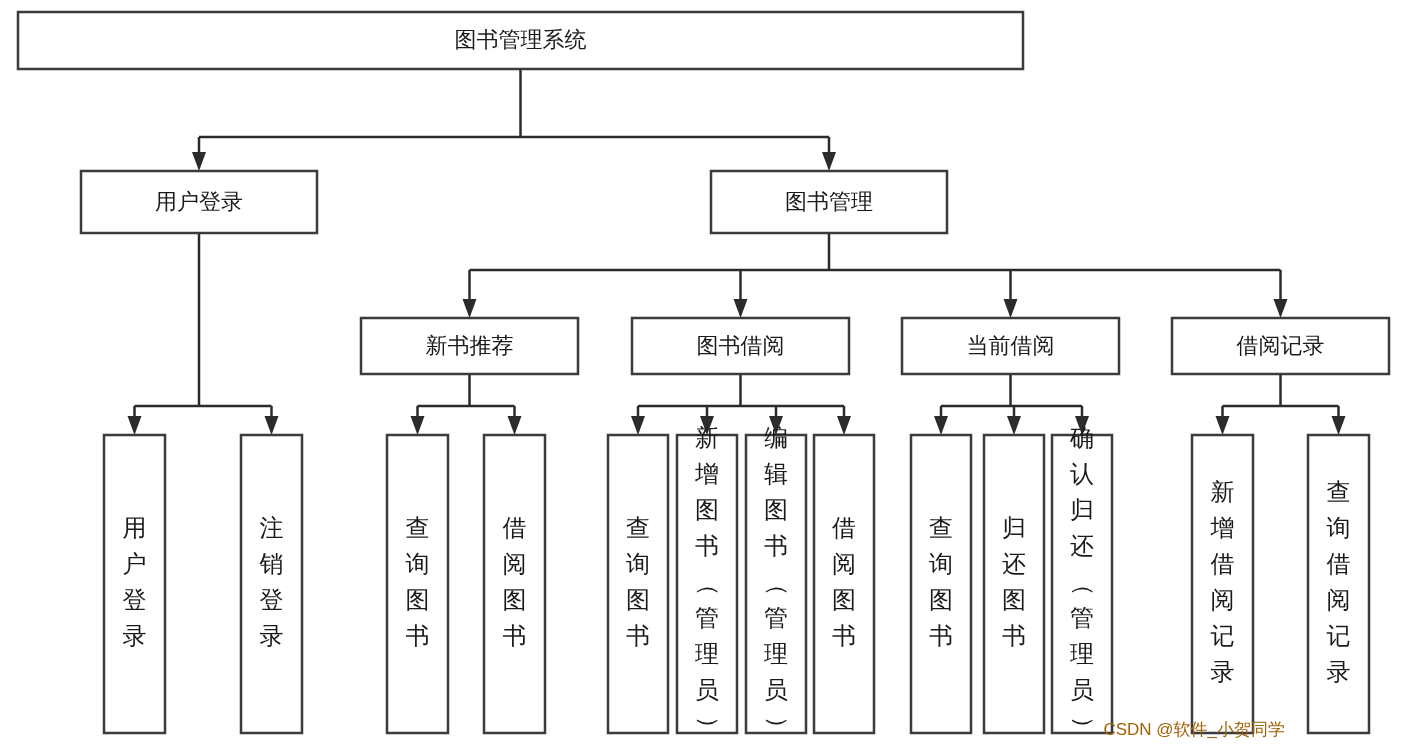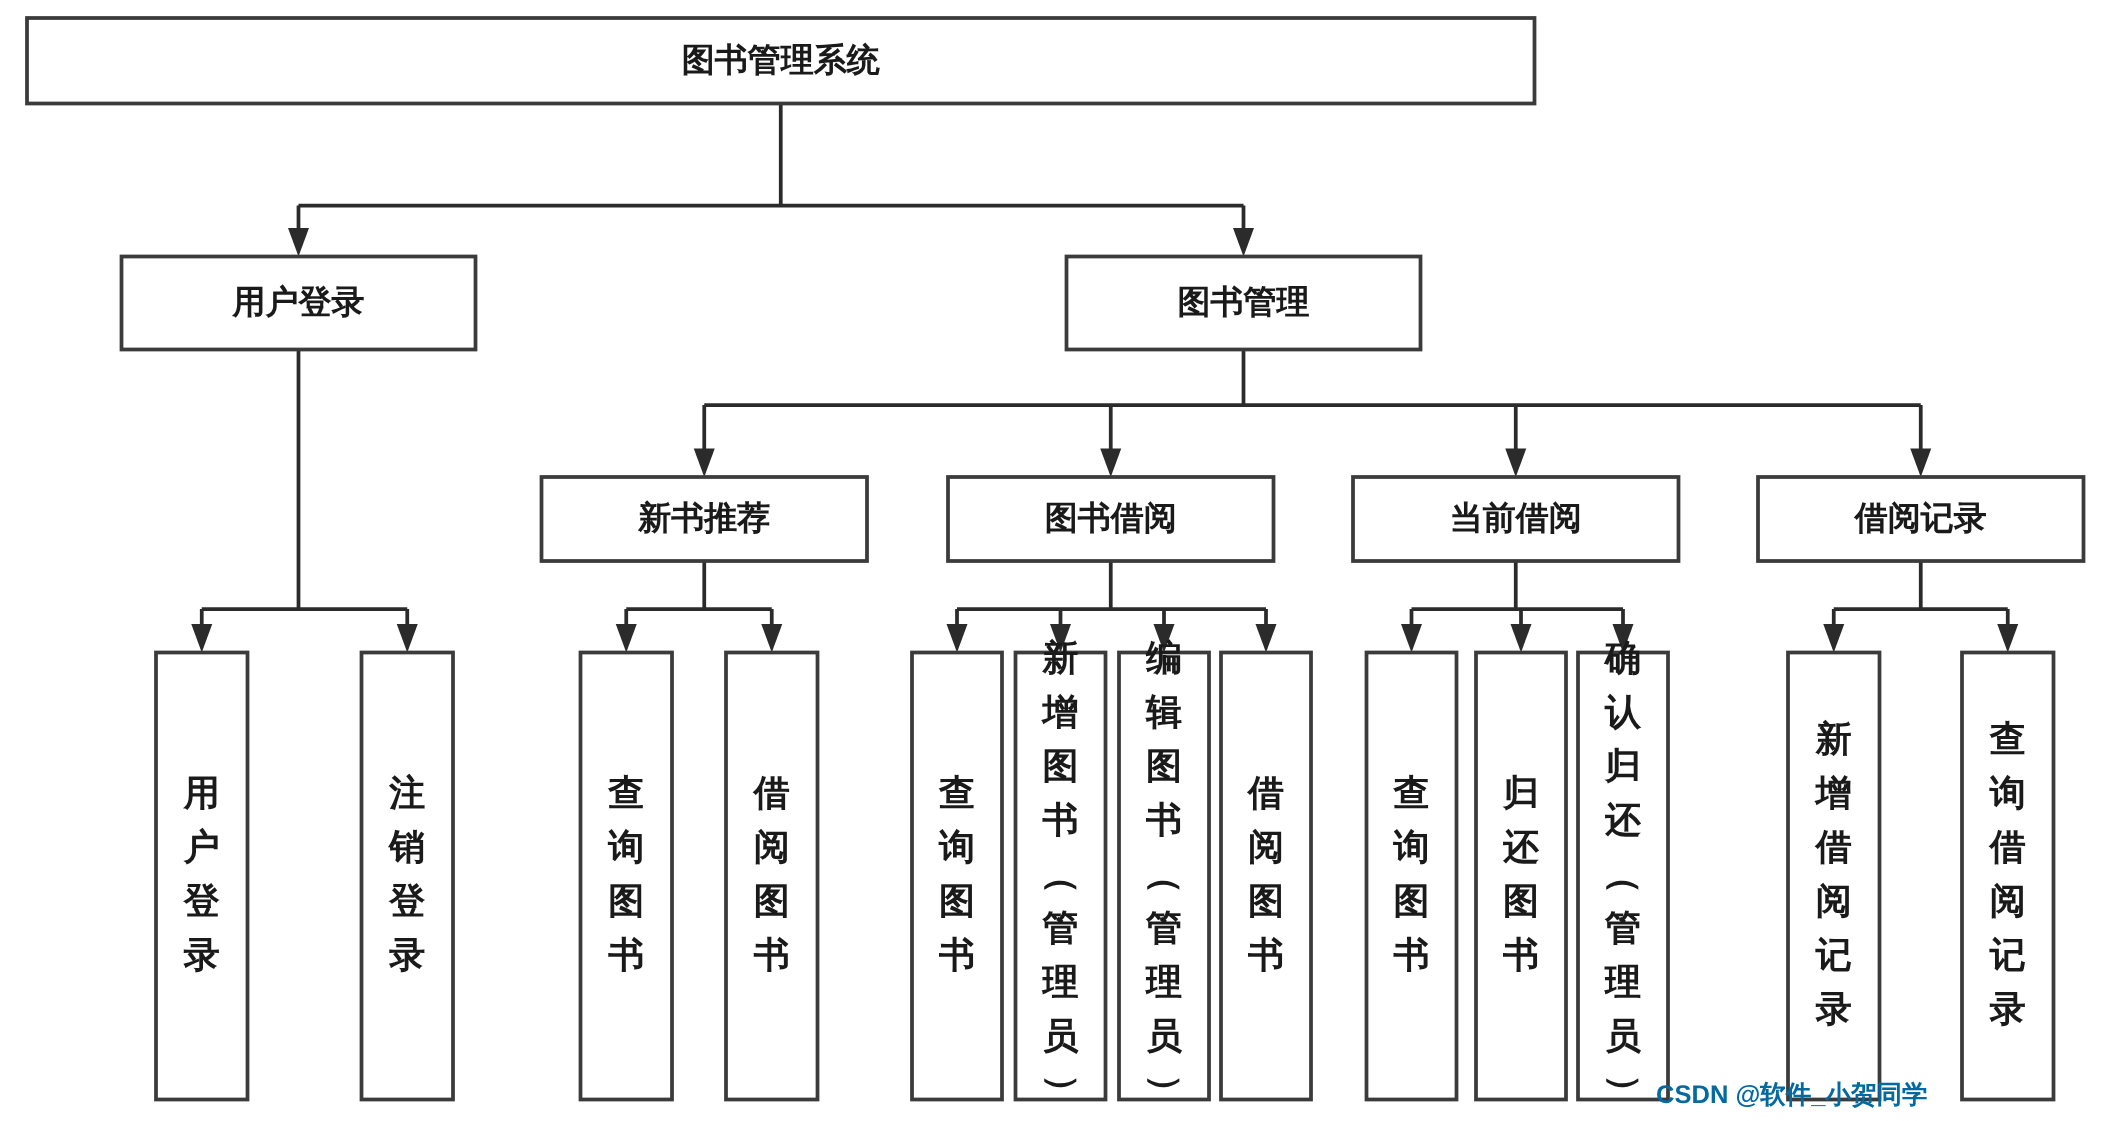--- a/index.html
+++ b/index.html
@@ -11,21 +11,20 @@
     width: 1405px;
     height: 747px;
     font-family: "Liberation Sans", "DejaVu Sans", sans-serif;
     overflow: hidden;
     position: relative;
   }
   #diagram-root {
     position: relative;
     width: 1295px;
     height: 747px;
-    font-weight: bold;
   }
   svg.diagram-canvas {
     position: absolute;
     top: 0;
     left: 0;
     width: 1405px;
     height: 747px;
   }
   .node-box {
     fill: #ffffff;
@@ -52,21 +51,21 @@
   .arrow-head {
     fill: #2b2b2b;
     stroke: none;
   }
   .watermark {
     position: absolute;
     right: 10px;
     bottom: 6px;
     font-family: "Liberation Sans", "DejaVu Sans", sans-serif;
     font-size: 17px;
-    color: #0369a1;
+    color: #a16207;
     white-space: nowrap;
     user-select: none;
   }
 </style>
 </head>
 <body>
 
 <div id="diagram-root">
   <svg class="diagram-canvas" id="diagram-svg" viewBox="0 0 1405 747" xmlns="http://www.w3.org/2000/svg">
       <g>

